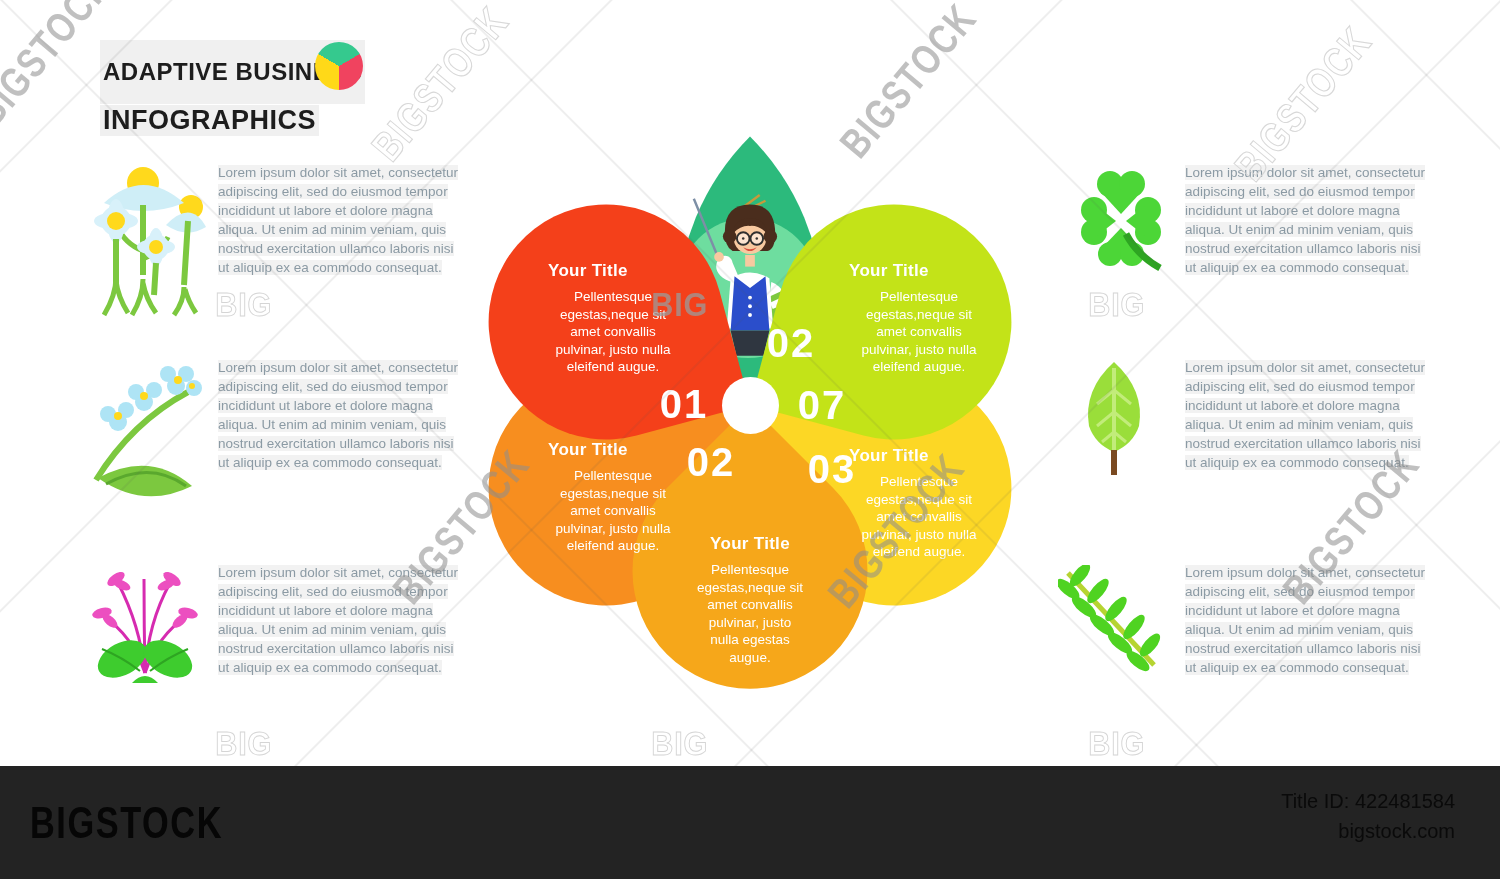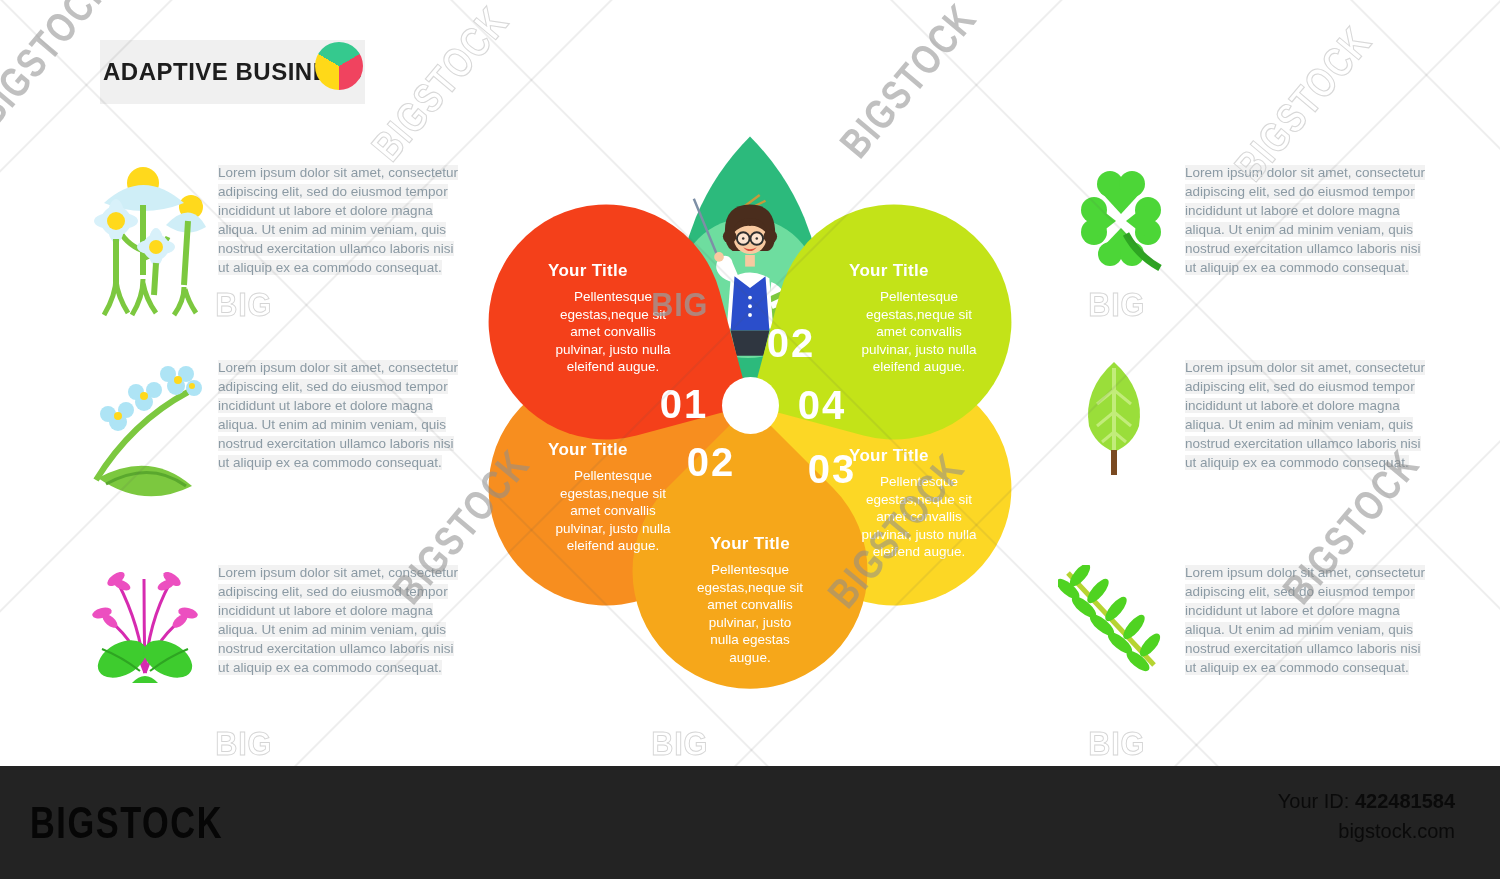--- a/index.html
+++ b/index.html
@@ -48,41 +48,42 @@
   .wm.hollow { color:transparent; -webkit-text-stroke:1.2px #d4d4d4; opacity:.9; }
   .bigwm { position:absolute; z-index:20; font-size:34px; font-weight:bold; letter-spacing:1px; color:transparent;
         -webkit-text-stroke:1px #d5d5d5; transform:scaleX(.9); }
   .bigwm.solid { color:#9b9b9b; -webkit-text-stroke:0; opacity:.75; }
 
   
   .footer { position:absolute; left:0; top:766px; width:1500px; height:113px; background:#232323; z-index:30; }
   .footer-logo { position:absolute; left:30px; top:32px; font-size:44px; font-weight:bold; color:#060606; letter-spacing:2px;
         transform:scaleX(.78); transform-origin:0 50%; }
   .footer-id { position:absolute; right:45px; top:24px; font-size:20px; color:#0a0a0a; }
-  .footer-id b { font-weight:bold;text-align:right; }
+  .footer-id b { font-weight:normal;text-align:right; }
   .footer-site { position:absolute; right:45px; top:54px; font-size:20px; color:#0a0a0a; }
 </style>
 </head>
 <body>
 
 <div class="canvas">
 
   <div class="diag bs" style="left:-150px;top:-150px"></div>
   <div class="diag bs" style="left:300px;top:-150px"></div>
   <div class="diag bs" style="left:740px;top:-150px"></div>
   <div class="diag bs" style="left:1200px;top:-150px"></div>
 
   <div class="diag fs" style="left:320px;top:-150px"></div>
   <div class="diag fs" style="left:760px;top:-150px"></div>
   <div class="diag fs" style="left:1210px;top:-150px"></div>
   <div class="diag fs" style="left:1650px;top:-150px"></div>
   <div class="diag fs" style="left:2090px;top:-150px"></div>
 
   <div class="logo-box">
     <span class="logo-line1">ADAPTIVE BUSINESS</span><br>
+    <span class="logo-line2">INFOGRAPHICS</span>
   </div>
   <div class="pie-icon" style="background:conic-gradient(from 60deg, #f0435f 0 120deg, #ffd918 120deg 240deg, #35c98e 240deg 360deg);"></div>
 
   <svg class="side-icon" style="left:88px;top:155px" width="118" height="165" viewBox="0 0 118 165">
     <circle cx="55" cy="28" r="16" fill="#ffd91c"></circle>
     <circle cx="103" cy="52" r="12" fill="#ffd91c"></circle>
     <path d="M16 48 Q55 12 96 48 Q55 64 16 48 Z" fill="#cfeef7"></path>
     <path d="M78 70 Q103 44 118 72 Q98 84 78 70 Z" fill="#cfeef7"></path>
     <line x1="55" y1="50" x2="55" y2="120" stroke="#7cc83f" stroke-width="6"></line>
     <line x1="100" y1="66" x2="96" y2="130" stroke="#7cc83f" stroke-width="6"></line>
@@ -253,21 +254,21 @@
   <div class="petal p1" style="background: rgb(244, 64, 26);"></div>
   <div class="petal p2" style="background: rgb(247, 142, 31);"></div>
   <div class="petal p3" style="background: rgb(246, 167, 26);"></div>
   <div class="petal p4" style="background: rgb(252, 215, 37);"></div>
   <div class="petal p5" style="background: rgb(195, 227, 24);"></div>
   <div class="hub"></div>
 
   <span class="pnum" style="left:684px;top:404px">01</span>
   <span class="pnum" style="left:711px;top:462px">02</span>
   <span class="pnum" style="left:832px;top:469px">03</span>
-  <span class="pnum" style="left:822px;top:405px">04</span>
+  <span class="pnum" style="left:822px;top:405px">07</span>
   <span class="pnum" style="left:791px;top:343px">02</span>
 
   <div class="ptext" style="left:548px;top:261px;width:130px">
     <h3>Your Title</h3>
     <div class="body"><span class="ln">Pellentesque</span><br><span class="ln">egestas,neque sit</span><br><span class="ln">amet convallis</span><br><span class="ln">pulvinar, justo nulla</span><br><span class="ln">eleifend augue.</span></div>
   </div>
   <div class="ptext" style="left:548px;top:440px;width:130px">
     <h3>Your Title</h3>
     <div class="body"><span class="ln">Pellentesque</span><br><span class="ln">egestas,neque sit</span><br><span class="ln">amet convallis</span><br><span class="ln">pulvinar, justo nulla</span><br><span class="ln">eleifend augue.</span></div>
   </div>
@@ -295,19 +296,19 @@
   <span class="bigwm" style="left:212px;top:285px">BIG</span>
   <span class="bigwm solid" style="left:648px;top:285px">BIG</span>
   <span class="bigwm" style="left:1085px;top:285px">BIG</span>
   <span class="bigwm" style="left:212px;top:724px">BIG</span>
   <span class="bigwm" style="left:648px;top:724px">BIG</span>
   <span class="bigwm" style="left:1085px;top:724px">BIG</span>
 
   <div class="footer">
     <span class="footer-logo">BIGSTOCK</span>
     <span class="footer-id">
-      <span>Your ID:</span>
+      <span>Title ID:</span>
       <b>422481584</b>
     </span>
     <span class="footer-site">bigstock.com</span>
   </div>
 
 </div>
 
 </body></html>

